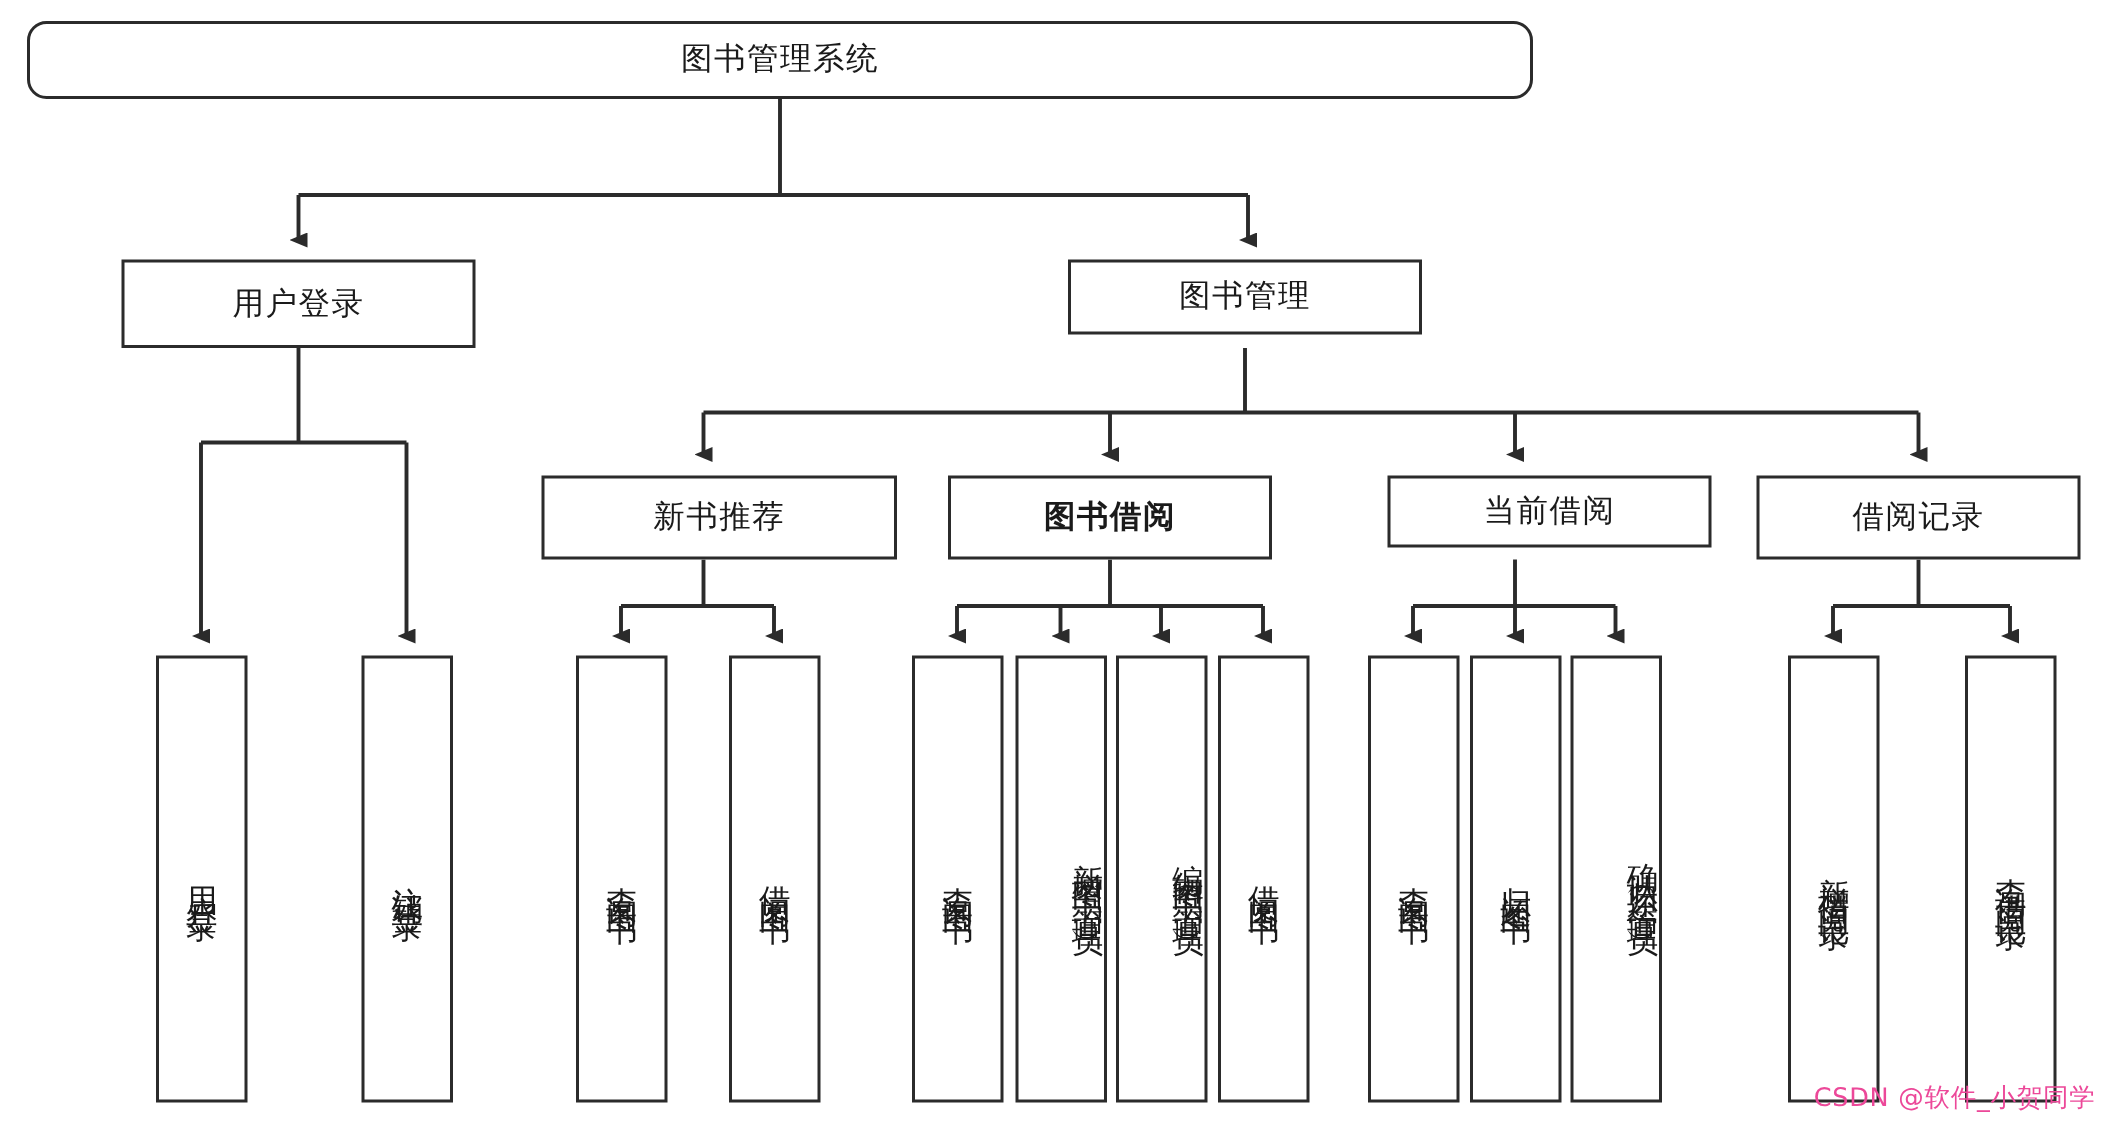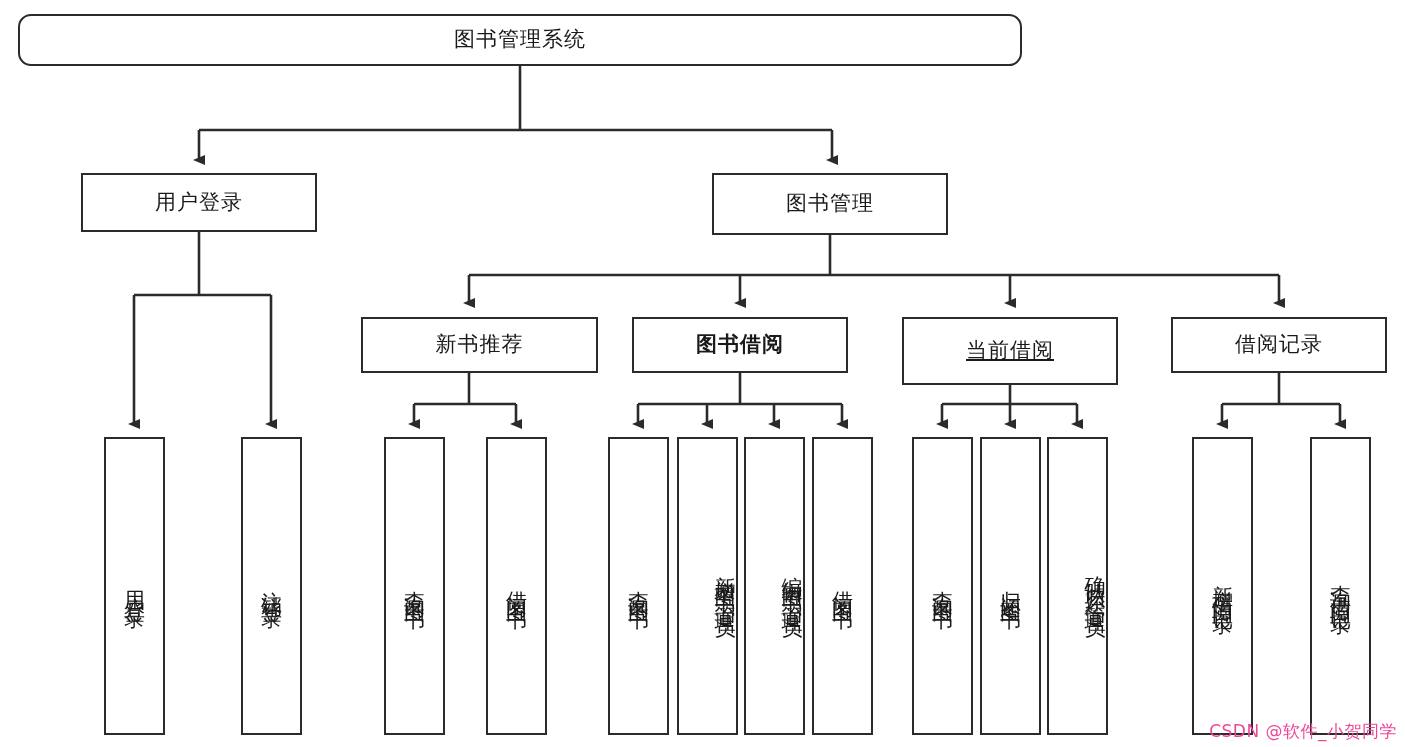--- a/index.html
+++ b/index.html
@@ -122,27 +122,27 @@
       <path d="M1222,404 L1340,404"></path>
       <path d="M1222,404 L1222,424" marker-end="url(#arrow)"></path>
       <path d="M1340,404 L1340,424" marker-end="url(#arrow)"></path>
     </g>
   </svg>
 
   <div class="node h root" style="left:18px; top:14px; width:1004px; height:52px;border-radius:13px;">图书管理系统</div>
 
   <div class="node h" style="left:81px; top:173px; width:236px; height:59px;">用户登录</div>
 
-  <div class="node h" style="left:712px; top:173px; width:236px; height:62px;">图书管理</div>
+  <div class="node h" style="left:712px; top:173px; width:236px; height:50px;">图书管理</div>
 
   <div class="node h" style="left:361px; top:317px; width:237px; height:56px;">新书推荐</div>
 
   <div class="node h" style="left:632px; top:317px; width:216px; height:56px;font-weight:bold;">图书借阅</div>
 
-  <div class="node h" style="left:902px; top:317px; width:216px; height:68px;text-decoration:underline;">当前借阅</div>
+  <div class="node h" style="left:925px; top:317px; width:216px; height:48px;">当前借阅</div>
 
   <div class="node h" style="left:1171px; top:317px; width:216px; height:56px;">借阅记录</div>
 
   <div class="node v mid" style="left:104px; top:437px; width:61px; height:298px;">用户登录</div>
 
   <div class="node v mid" style="left:241px; top:437px; width:61px; height:298px;">注销登录</div>
 
   <div class="node v mid" style="left:384px; top:437px; width:61px; height:298px;">查询图书</div>
 
   <div class="node v mid" style="left:486px; top:437px; width:61px; height:298px;">借阅图书</div>

